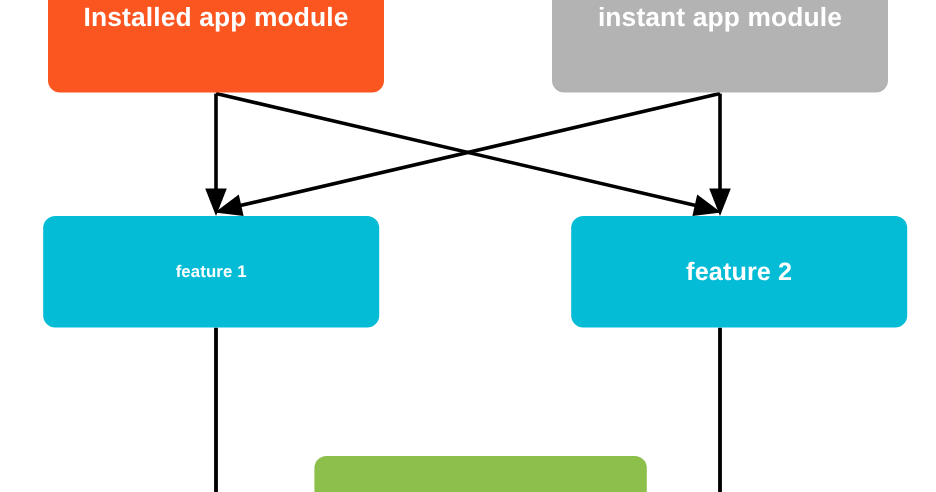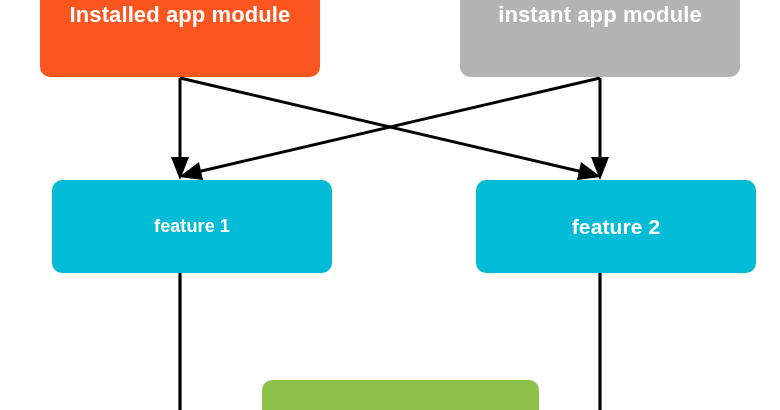--- a/index.html
+++ b/index.html
@@ -47,26 +47,26 @@
     left: 460px;
     top: -28px;
     width: 280px;
     height: 105px;
     background: #b3b3b3;
     font-size: 22px;
     align-items: flex-end;
     padding-bottom: 50px;
   }
   .node-feature1 {
-    left: 52px;
+    left: 36px;
     top: 180px;
     width: 280px;
     height: 93px;
     background: #04bcd6;
-    font-size: 18px;
+    font-size: 14px;
   }
   .node-feature2 {
     left: 476px;
     top: 180px;
     width: 280px;
     height: 93px;
     background: #04bcd6;
     font-size: 21px;
   }
   

